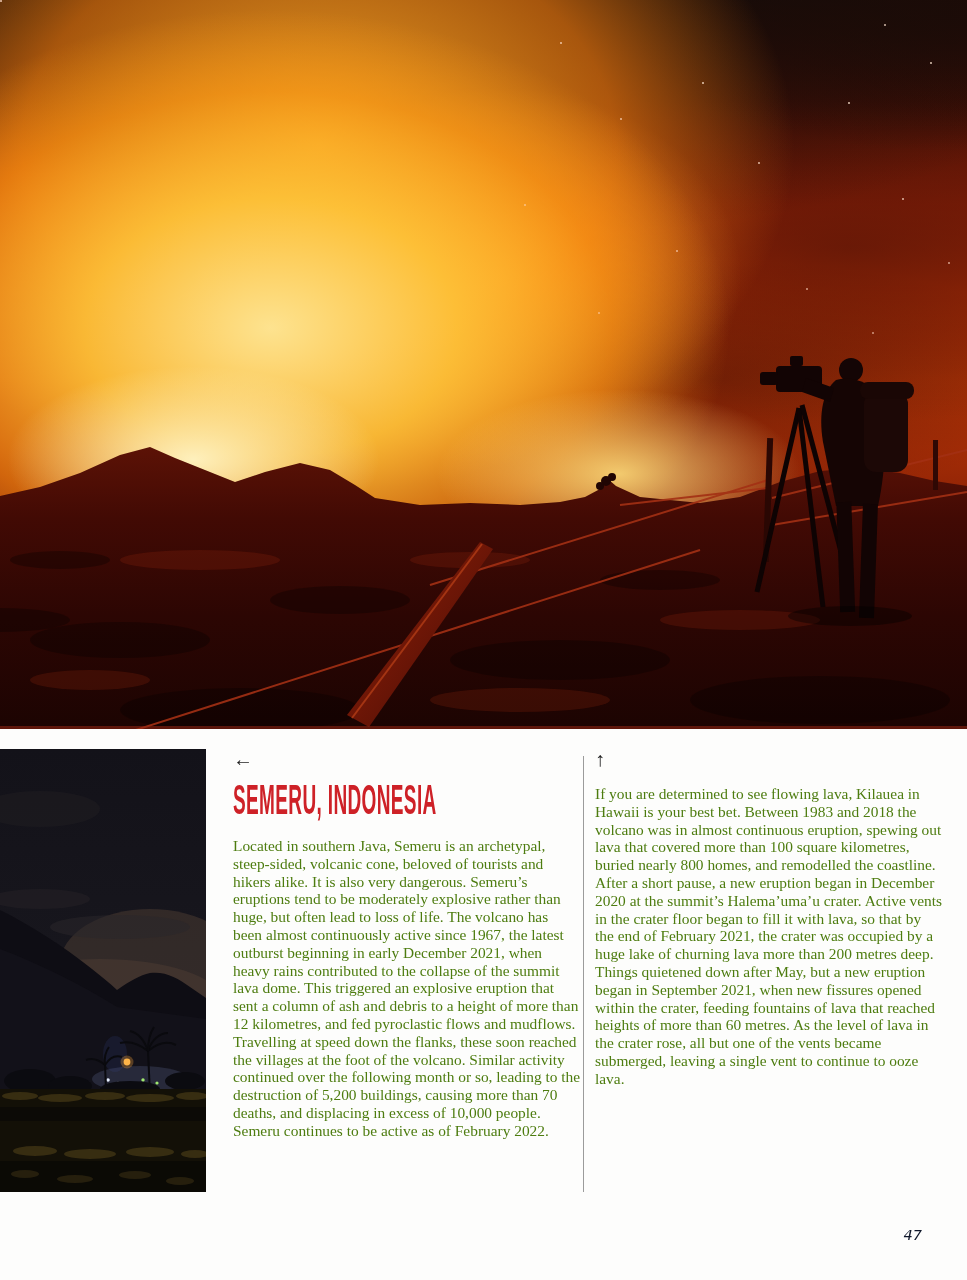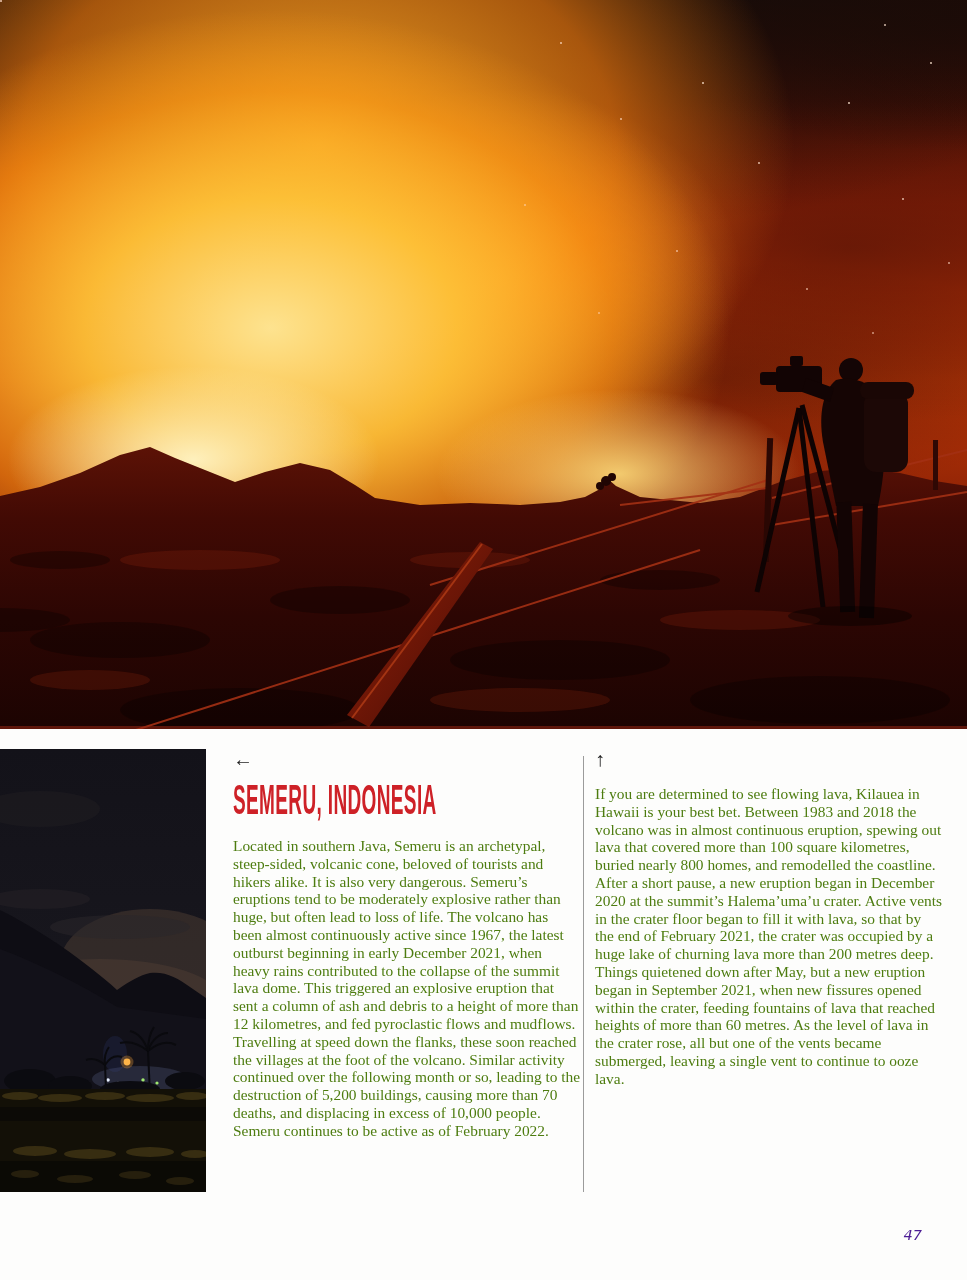--- a/index.html
+++ b/index.html
@@ -39,21 +39,21 @@
   .col-right{left:595px;}
   .arrow{height:26px;font-size:20px;line-height:20px;color:#1c1c1c;font-weight:700;}
   .headline{height:48px;margin:0;padding-top:4px;position:relative;}
   .hl{position:absolute;left:0;bottom:2px;display:inline-block;transform:scale(0.68,1.55);
       transform-origin:left bottom;white-space:nowrap;font-weight:700;font-size:28px;
       letter-spacing:0.5px;color:#ce2127;font-family:"Liberation Sans",sans-serif;}
   .body{margin:10px 0 0 0;font-family:"Liberation Serif","DejaVu Serif",serif;
         font-size:15.4px;line-height:17.8px;color:#4d7c0f;text-align:left;}
   .divider{position:absolute;left:583px;top:756px;width:1px;height:436px;background:#9b9b9b;}
   .pageno{position:absolute;left:880px;top:1227px;width:42px;text-align:right;
-          font-family:"DejaVu Sans",sans-serif;font-style:italic;font-size:14.5px;color:#4c1d95;}
+          font-family:"DejaVu Sans",sans-serif;font-style:italic;font-size:14.5px;color:#0f172a;}
 </style>
 </head>
 <body>
 
 <div class="canvas">
 
   <div class="hero">
     <div class="hero-sky"></div>
     <div class="stars"></div>
     <svg class="hero-terrain" width="967" height="729" viewBox="0 0 967 729">

